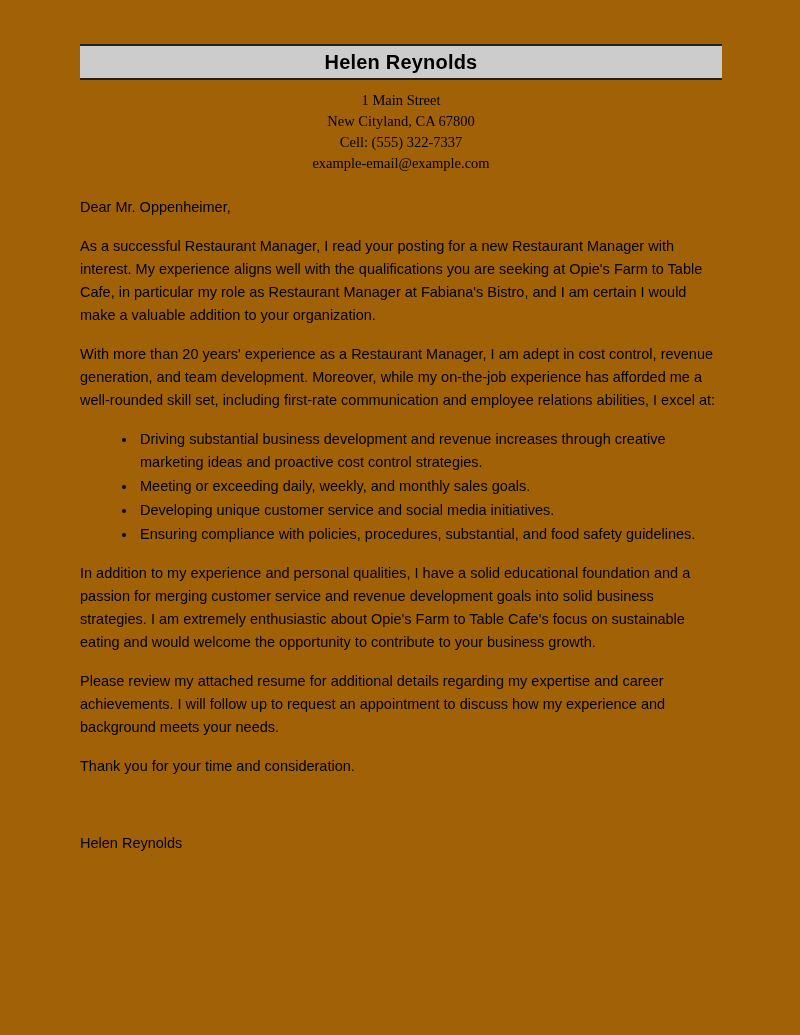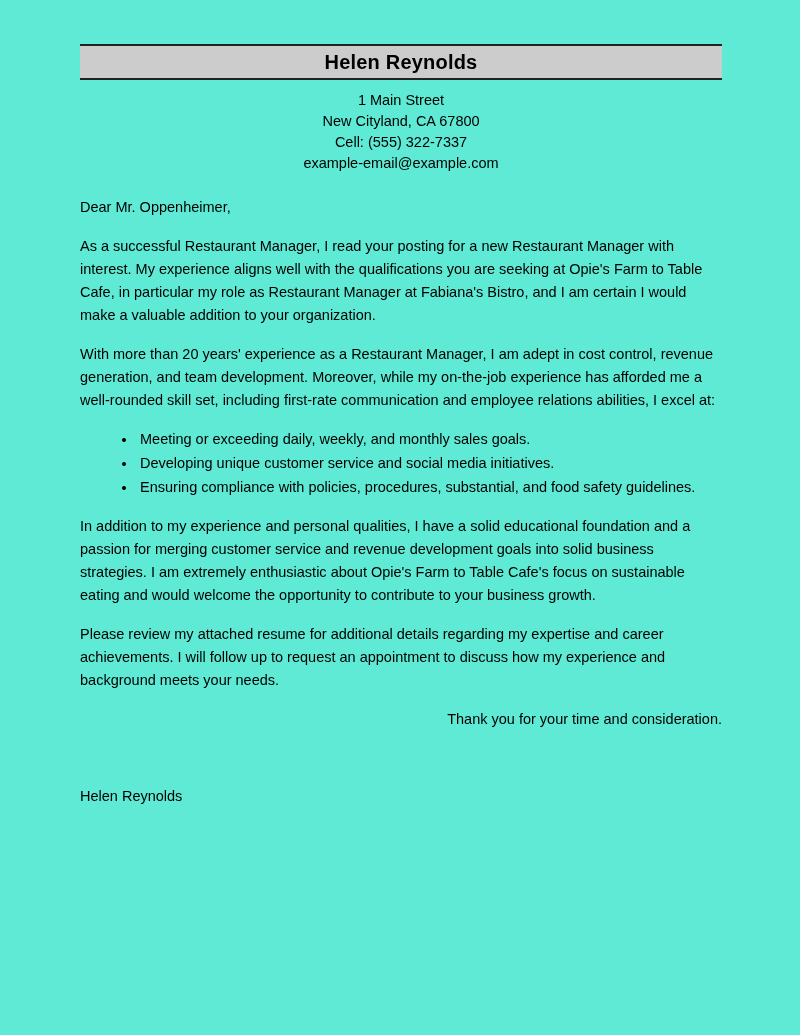--- a/index.html
+++ b/index.html
@@ -11,21 +11,21 @@
     width: 800px;
     height: 1035px;
     font-family: "Liberation Sans", sans-serif;
     color: #000000;
     -webkit-font-smoothing: antialiased;
   }
   .page {
     position: relative;
     width: 800px;
     height: 1035px;
-    background: #5eead4;
+    background: #a16207;
     box-sizing: border-box;
   }
   .content {
     position: absolute;
     left: 80px;
     top: 44px;
     width: 642px;
   }
   
   .name-banner {
@@ -44,20 +44,21 @@
     letter-spacing: 0.2px;
     line-height: 1;
     color: #000000;
   }
   
   .contact {
     margin-top: 10px;
     text-align: center;
     font-size: 14.5px;
     line-height: 21px;
+    font-family: Liberation Serif, serif;
   }
   .contact div {
     white-space: nowrap;
   }
   
   .body-text {
     margin-top: 22px;
     font-size: 14.5px;
     line-height: 23px;
     text-align: left;
@@ -91,21 +92,21 @@
     height: 4px;
     border-radius: 50%;
     background: #000000;
   }
   .sign-gap {
     height: 38px;
   }
   .signature {
     margin: 0;
   }
-  .spacer-thanks { margin-top: 16px; text-align: right; }
+  .spacer-thanks { margin-top: 16px; }
 </style>
 </head>
 <body>
 
 <div class="page">
   <div class="content">
 
     <div class="name-banner">
       <span class="name">Helen Reynolds</span>
     </div>
@@ -119,20 +120,21 @@
 
     <div class="body-text">
 
       <p class="salutation">Dear Mr. Oppenheimer,</p>
 
       <p class="para">As a successful Restaurant Manager, I read your posting for a new Restaurant Manager with interest. My experience aligns well with the qualifications you are seeking at Opie's Farm to Table Cafe, in particular my role as Restaurant Manager at Fabiana's Bistro, and I am certain I would make a valuable addition to your organization.</p>
 
       <p class="para">With more than 20 years' experience as a Restaurant Manager, I am adept in cost control, revenue generation, and team development. Moreover, while my on-the-job experience has afforded me a well-rounded skill set, including first-rate communication and employee relations abilities, I excel at:</p>
 
       <ul class="bullets">
+        <li>Driving substantial business development and revenue increases through creative marketing ideas and proactive cost control strategies.</li>
         <li>Meeting or exceeding daily, weekly, and monthly sales goals.</li>
         <li>Developing unique customer service and social media initiatives.</li>
         <li>Ensuring compliance with policies, procedures, substantial, and food safety guidelines.</li>
       </ul>
 
       <p class="para">In addition to my experience and personal qualities, I have a solid educational foundation and a passion for merging customer service and revenue development goals into solid business strategies. I am extremely enthusiastic about Opie's Farm to Table Cafe's focus on sustainable eating and would welcome the opportunity to contribute to your business growth.</p>
 
       <p class="para">Please review my attached resume for additional details regarding my expertise and career achievements. I will follow up to request an appointment to discuss how my experience and background meets your needs.</p>
 
       <p class="para spacer-thanks">Thank you for your time and consideration.</p>

